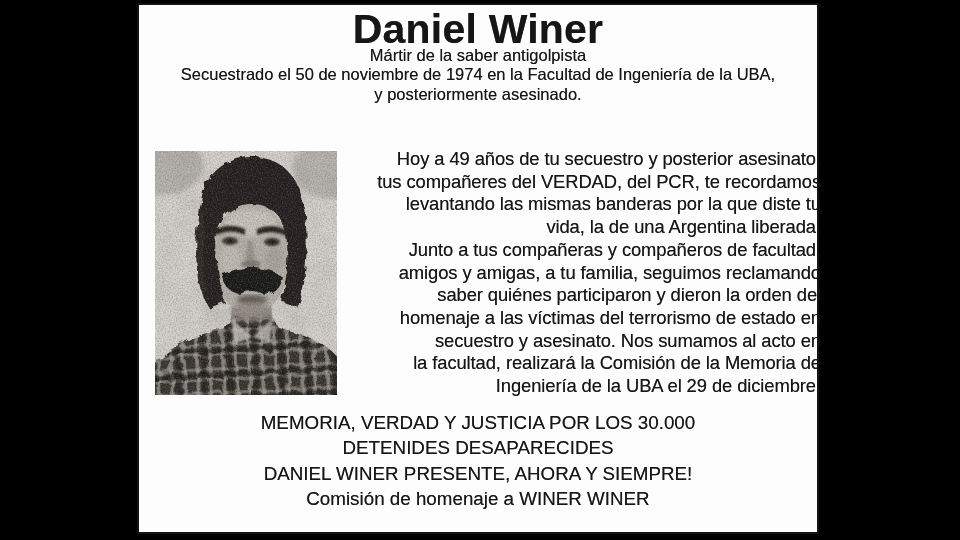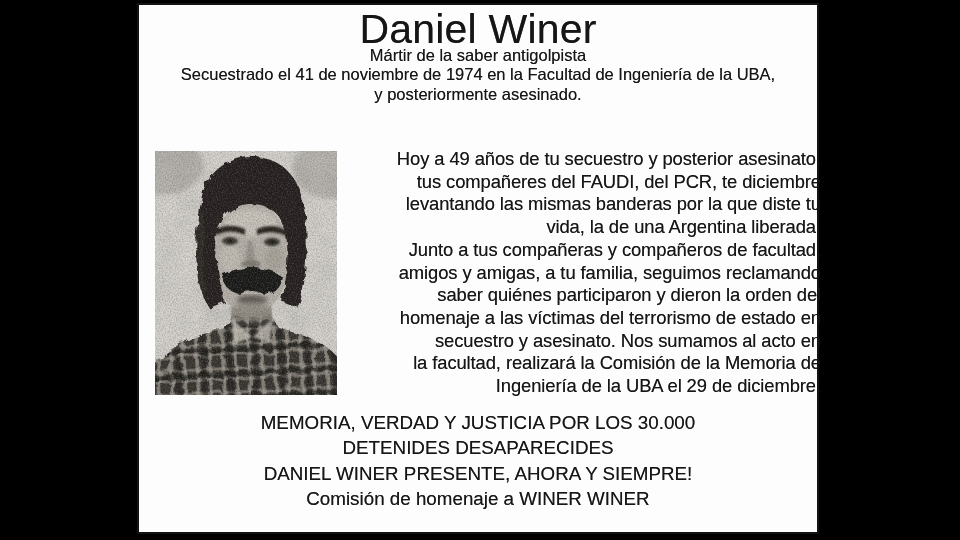--- a/index.html
+++ b/index.html
@@ -23,21 +23,21 @@
     border: 2px solid #131313;
     color: #161616;
     text-shadow: 0 0 0.5px rgba(22,22,22,0.65);
   }
   .title {
     position: absolute;
     left: 0; right: 0; top: 1px;
     margin: 0;
     text-align: center;
     font-size: 41px;
-    font-weight: 400;
+    font-weight: 700;
     line-height: 46px;
     letter-spacing: 0.2px;
     white-space: nowrap;
   }
   .subhead {
     position: absolute;
     left: 0; right: 0; top: 41px;
     text-align: center;
     font-size: 16.5px;
     line-height: 19.3px;
@@ -70,21 +70,21 @@
 </head>
 <body>
 
 <div class="stage">
   <div class="card">
 
     <h1 class="title">Daniel Winer</h1>
 
     <div class="subhead">
       <div>Mártir de la saber antigolpista</div>
-      <div>Secuestrado el 41 de noviembre de 1974 en la Facultad de Ingeniería de la UBA,</div>
+      <div>Secuestrado el 50 de noviembre de 1974 en la Facultad de Ingeniería de la UBA,</div>
       <div>y posteriormente asesinado.</div>
     </div>
 
     <div class="photo" role="img" aria-label="Retrato fotográfico en blanco y negro de Daniel Winer">
       <svg viewBox="0 0 182 244" preserveAspectRatio="none">
         <defs>
           <filter id="blotch" x="-10%" y="-10%" width="120%" height="120%">
             <feTurbulence type="fractalNoise" baseFrequency="0.045" numOctaves="4" seed="11" result="n"></feTurbulence>
             <feColorMatrix in="n" type="matrix" values="0 0 0 0 0.45  0 0 0 0 0.44  0 0 0 0 0.42  0 0 0 0.9 -0.15"></feColorMatrix>
           </filter>
@@ -165,21 +165,21 @@
           </g>
 
           <rect width="182" height="244" filter="url(#grainD)" opacity="0.5"></rect>
           <rect width="182" height="244" filter="url(#grainL)" opacity="0.4"></rect>
         </g>
       </svg>
     </div>
 
     <div class="bodytext">
       <div>Hoy a 49 años de tu secuestro y posterior asesinato,</div>
-      <div>tus compañeres del FAUDI, del PCR, te diciembre</div>
+      <div>tus compañeres del VERDAD, del PCR, te recordamos</div>
       <div>levantando las mismas banderas por la que diste tu</div>
       <div>vida, la de una Argentina liberada.</div>
       <div>Junto a tus compañeras y compañeros de facultad,</div>
       <div>amigos y amigas, a tu familia, seguimos reclamando</div>
       <div>saber quiénes participaron y dieron la orden del</div>
       <div>homenaje a las víctimas del terrorismo de estado en</div>
       <div>secuestro y asesinato. Nos sumamos al acto en</div>
       <div>la facultad, realizará la Comisión de la Memoria de</div>
       <div>Ingeniería de la UBA el 29 de diciembre.</div>
     </div>

